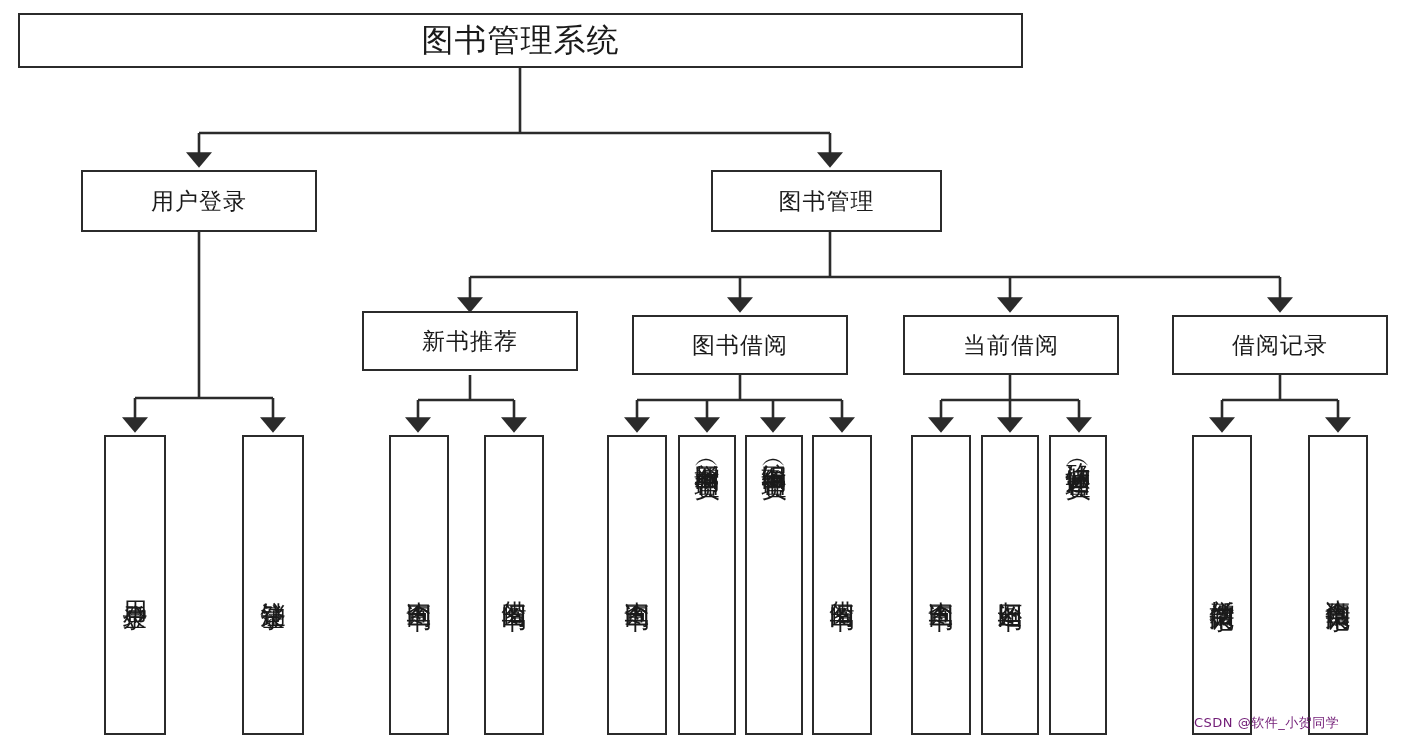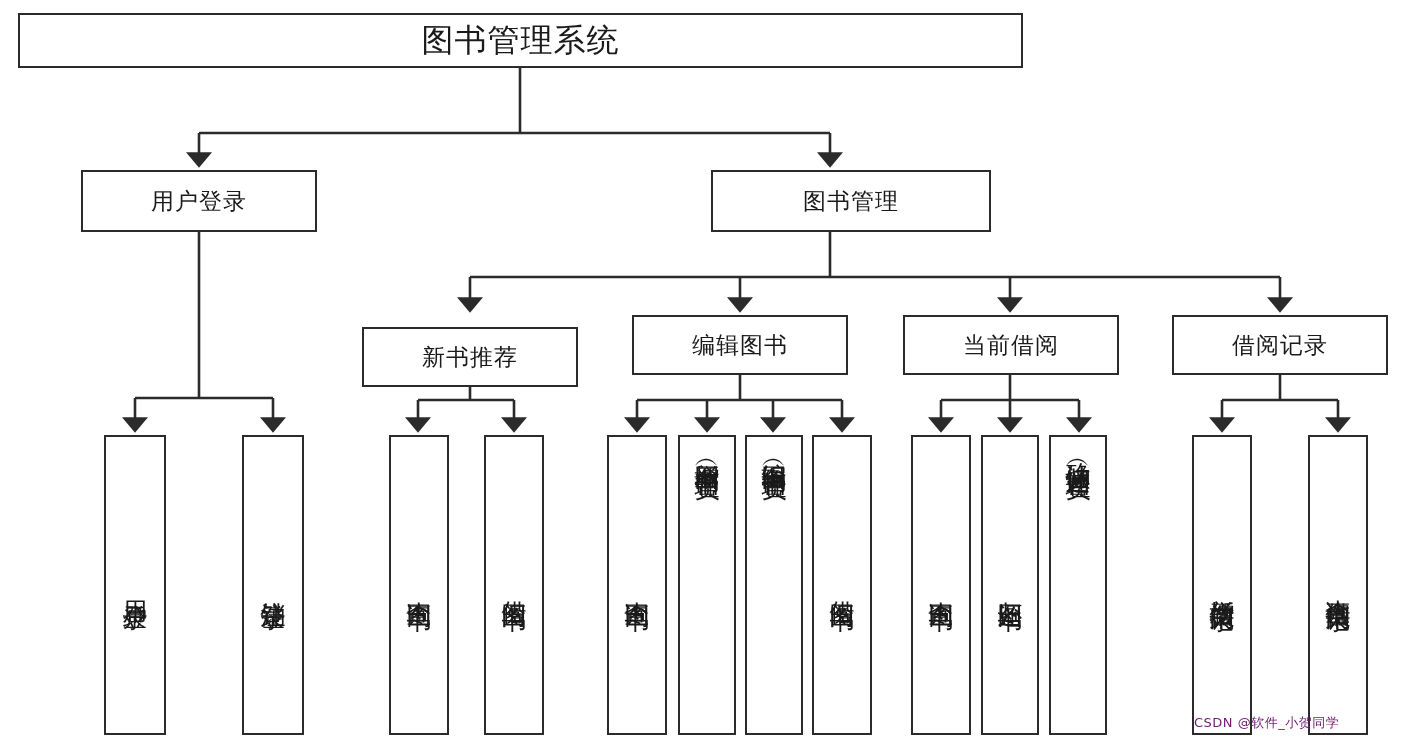--- a/index.html
+++ b/index.html
@@ -128,29 +128,29 @@
     </g>
   </svg>
 
   <div class="node root horiz" style="left:18px;top:13px;width:1005px;height:55px;">
     <span class="label">图书管理系统</span>
   </div>
 
   <div class="node horiz" style="left:81px;top:170px;width:236px;height:62px;">
     <span class="label">用户登录</span>
   </div>
-  <div class="node horiz" style="left:711px;top:170px;width:280px;height:62px;">
+  <div class="node horiz" style="left:711px;top:170px;width:231px;height:62px;">
     <span class="label">图书管理</span>
   </div>
 
-  <div class="node horiz" style="left:362px;top:327px;width:216px;height:60px;">
+  <div class="node horiz" style="left:362px;top:311px;width:216px;height:60px;">
     <span class="label">新书推荐</span>
   </div>
   <div class="node horiz" style="left:632px;top:315px;width:216px;height:60px;">
-    <span class="label">编辑图书</span>
+    <span class="label">图书借阅</span>
   </div>
   <div class="node horiz" style="left:1172px;top:315px;width:216px;height:60px;">
     <span class="label">借阅记录</span>
   </div>
   <div class="node horiz" style="left:903px;top:315px;width:216px;height:60px;">
     <span class="label">当前借阅</span>
   </div>
 
   <div class="node leaf centered" style="left:104px;top:435px;width:62px;height:300px;">
     <span class="label">用户登录</span>

